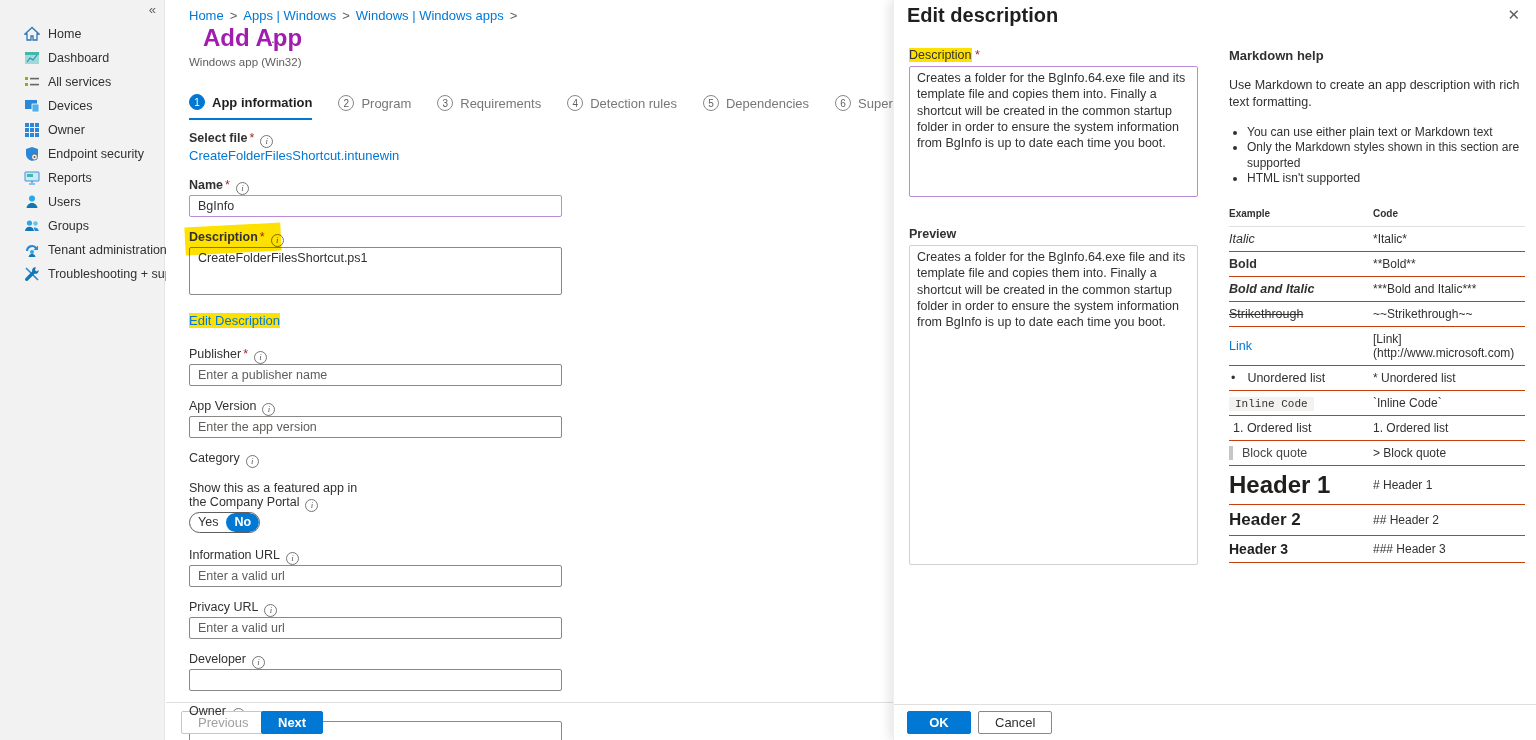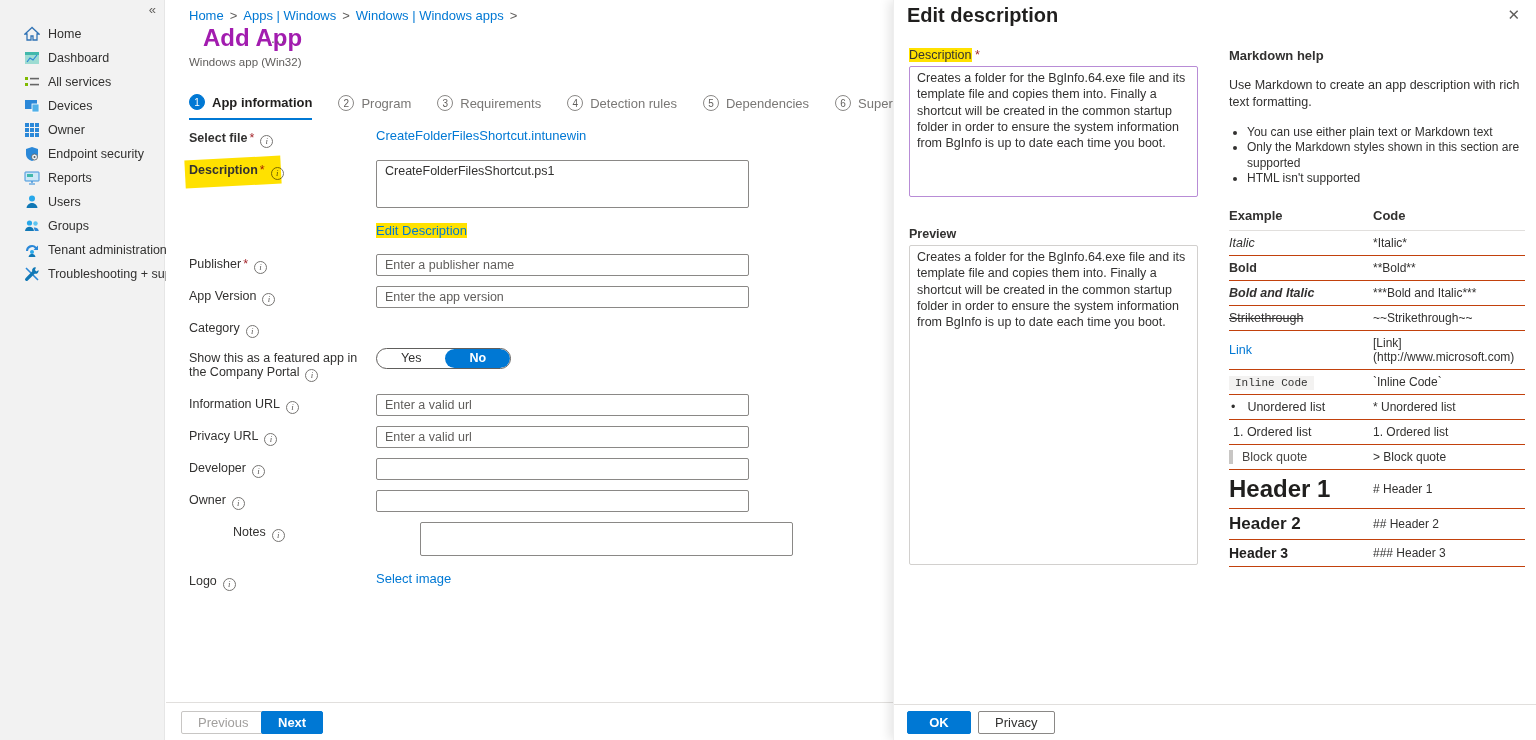--- a/index.html
+++ b/index.html
@@ -27,40 +27,40 @@
   .tabs { position:absolute; left:23px; top:94px; display:flex; white-space:nowrap; }
   .tab { display:flex; align-items:center; margin-right:26px; padding-bottom:8px; cursor:pointer; }
   .tab .circ { width:16px; height:16px; border-radius:50%; font-size:10px; line-height:15px;
     text-align:center; border:1px solid #8a8886; color:#605e5c; margin-right:7px; flex:0 0 16px; }
   .tab .tlbl { font-size:13px; color:#797775; }
   .tab.active { border-bottom:2px solid #0078d4; }
   .tab.active .circ { background:#0078d4; border-color:#0078d4; color:#fff; }
   .tab.active .tlbl { color:#201f1e; font-weight:700; }
 
   .form { position:absolute; left:23px; top:128px; width:690px; }
-  .frow { display:flex; position:relative; margin-bottom:10px; }
+  .frow { display:flex; position:relative; margin-bottom:10px;flex-direction:column; }
   .fl { width:187px; padding-top:3px; position:relative; }
   .fl .ltext { position:relative; z-index:1; }
   .fl .req { color:#a4262c; margin-left:2px; }
   .info { display:inline-block; width:13px; height:13px; border:1px solid #767472; border-radius:50%;
     font-size:9px; line-height:11px; text-align:center; color:#605e5c; margin-left:6px;
     vertical-align:-2px; font-family:"Liberation Serif", serif; font-style:italic; }
   .fc { width:373px; }
   .tbox { width:100%; height:22px; border:1px solid #8a8886; border-radius:2px; padding:0 8px;
     font-family:"Liberation Sans", sans-serif; font-size:12.5px; color:#323130; background:#fff; }
   .tbox::placeholder, .tarea::placeholder { color:#605e5c; opacity:1; }
   .tbox.purple { border-color:#b88cd6; }
   .tarea { width:100%; border:1px solid #8a8886; border-radius:2px; padding:3px 8px; resize:none;
     font-family:"Liberation Sans", sans-serif; font-size:12.5px; color:#323130; background:#fff; }
   .alink { color:#0078d4; text-decoration:none; font-size:13px; cursor:pointer; position:relative; z-index:1; }
   .selbox { width:100%; height:22px; border:1px solid #8a8886; border-radius:2px; padding:0 8px;
     display:flex; align-items:center; justify-content:space-between; cursor:pointer; }
   .selbox .chev { color:#605e5c; font-size:11px; }
   .toggle { display:inline-flex; border:1px solid #605e5c; border-radius:11px; height:21px; overflow:hidden; cursor:pointer; }
-  .tg-opt { padding:0 24px; line-height:19px; font-size:12.5px; color:#323130; border-radius:11px; }
+  .tg-opt { padding:0 8px; line-height:19px; font-size:12.5px; color:#323130; border-radius:11px; }
   .tg-opt.on { background:#0078d4; color:#fff; font-weight:700; }
   .marker { background:#ffe100; }
   .swipe { position:absolute; background:#ffe100; mix-blend-mode:multiply; z-index:0; pointer-events:none; }
 
   .main-footer-line { position:absolute; left:0; top:702px; width:727px; border-top:1px solid #e1dfdd; }
   .btn { display:inline-block; font-size:13px; padding:3px 16px; border-radius:2px; cursor:pointer;
     font-family:"Liberation Sans", sans-serif; }
   .btn.primary { background:#0078d4; border:1px solid #0078d4; color:#fff; font-weight:700; }
   .btn.disabled { background:#fff; border:1px solid #c8c6c4; color:#a19f9d; }
   .btn.secondary { background:#fff; border:1px solid #8a8886; color:#323130; }
@@ -83,21 +83,21 @@
   .preview-box { width:289px; height:320px; border:1px solid #d2d0ce; border-radius:2px; margin-top:4px;
     padding:3px 7px; font-size:12.5px; line-height:1.3; color:#323130; }
   .desc-wrap { position:relative; }
 
   .md-title { font-weight:700; font-size:13px; }
   .md-intro { margin-top:14px; font-size:12.5px; line-height:1.35; color:#323130; }
   .md-bullets { margin:14px 0 0 18px; }
   .md-bullets li { font-size:12px; line-height:15.5px; color:#323130; }
 
   .md-table { margin-top:16px; width:100%; border-collapse:collapse; }
-  .md-table th { text-align:left; font-size:13px; font-weight:700; padding:5px 0 7px 0;
+  .md-table th { text-align:left; font-size:10px; font-weight:700; padding:5px 0 7px 0;
     border-bottom:1px solid #e1dfdd; }
   .md-table td { font-size:12.5px; padding:5px 0; border-bottom:1px solid #c2410c; vertical-align:middle; }
   .md-table td.ex { width:144px; }
   .ex.italic { font-style:italic; }
   .ex.bold { font-weight:700; }
   .ex.bold-italic { font-weight:700; font-style:italic; }
   .ex.strikethrough { text-decoration:line-through; }
   .ex.link { color:#0078d4; cursor:pointer; }
   .ex.inline-code span { font-family:"Liberation Mono", monospace; font-size:11px; background:#f3f2f1; padding:1px 6px; }
   .ex.unordered-list span { margin-left:6px; }
@@ -268,20 +268,24 @@
         <span class="circ">6</span>
         <span class="tlbl">Supersedence</span>
       </div>
     </div>
 
   <div class="form" id="form">
       <div class="frow" style="margin-bottom: 12px;">
         <div class="fl"><span class="ltext" style="font-weight: 700;">Select file</span><span class="req">*</span><span class="info">i</span></div>
         <div class="fc"><a class="alink">CreateFolderFilesShortcut.intunewin</a></div>
       </div>
+      <div class="frow">
+        <div class="fl"><span class="ltext" style="font-weight: 700;">Name</span><span class="req">*</span><span class="info">i</span></div>
+        <div class="fc"><input class="tbox purple" value="BgInfo" style=""></div>
+      </div>
       <div class="frow" style="margin-bottom: 12px;">
         <div class="fl"><div class="swipe" style="left: -4px; top: -2px; width: 96px; height: 28px; transform: rotate(-3deg);"></div><span class="ltext" style="font-weight: 700;">Description</span><span class="req">*</span><span class="info">i</span></div>
         <div class="fc"><textarea class="tarea" spellcheck="false" style="height: 48px;">CreateFolderFilesShortcut.ps1</textarea></div>
       </div>
       <div class="frow" style="margin-bottom: 16px;">
         <div class="fl"></div>
         <div class="fc"><a class="alink marker">Edit Description</a></div>
       </div>
       <div class="frow">
         <div class="fl"><span class="ltext">Publisher</span><span class="req">*</span><span class="info">i</span></div>
@@ -376,26 +380,26 @@
           </tr>
           <tr>
             <td class="ex strikethrough"><span>Strikethrough</span></td>
             <td class="code">~~Strikethrough~~</td>
           </tr>
           <tr>
             <td class="ex link"><span>Link</span></td>
             <td class="code">[Link](http://www.microsoft.com)</td>
           </tr>
           <tr>
+            <td class="ex unordered-list"><span>Unordered list</span></td>
+            <td class="code">* Unordered list</td>
+          </tr>
+          <tr>
             <td class="ex inline-code"><span>Inline Code</span></td>
             <td class="code">`Inline Code`</td>
-          </tr>
-          <tr>
-            <td class="ex unordered-list"><span>Unordered list</span></td>
-            <td class="code">* Unordered list</td>
           </tr>
           <tr>
             <td class="ex ordered-list"><span>1. Ordered list</span></td>
             <td class="code">1. Ordered list</td>
           </tr>
           <tr>
             <td class="ex block-quote"><span>Block quote</span></td>
             <td class="code">&gt; Block quote</td>
           </tr>
           <tr>
@@ -409,14 +413,14 @@
           <tr>
             <td class="ex header-3"><span>Header 3</span></td>
             <td class="code">### Header 3</td>
           </tr>
         </tbody>
     </table>
   </div>
 
   <div class="panel-footer-line"></div>
   <span class="btn primary ok-btn">OK</span>
-  <span class="btn secondary cancel-btn">Privacy</span>
+  <span class="btn secondary cancel-btn">Cancel</span>
 </div>
 
 </body></html>

